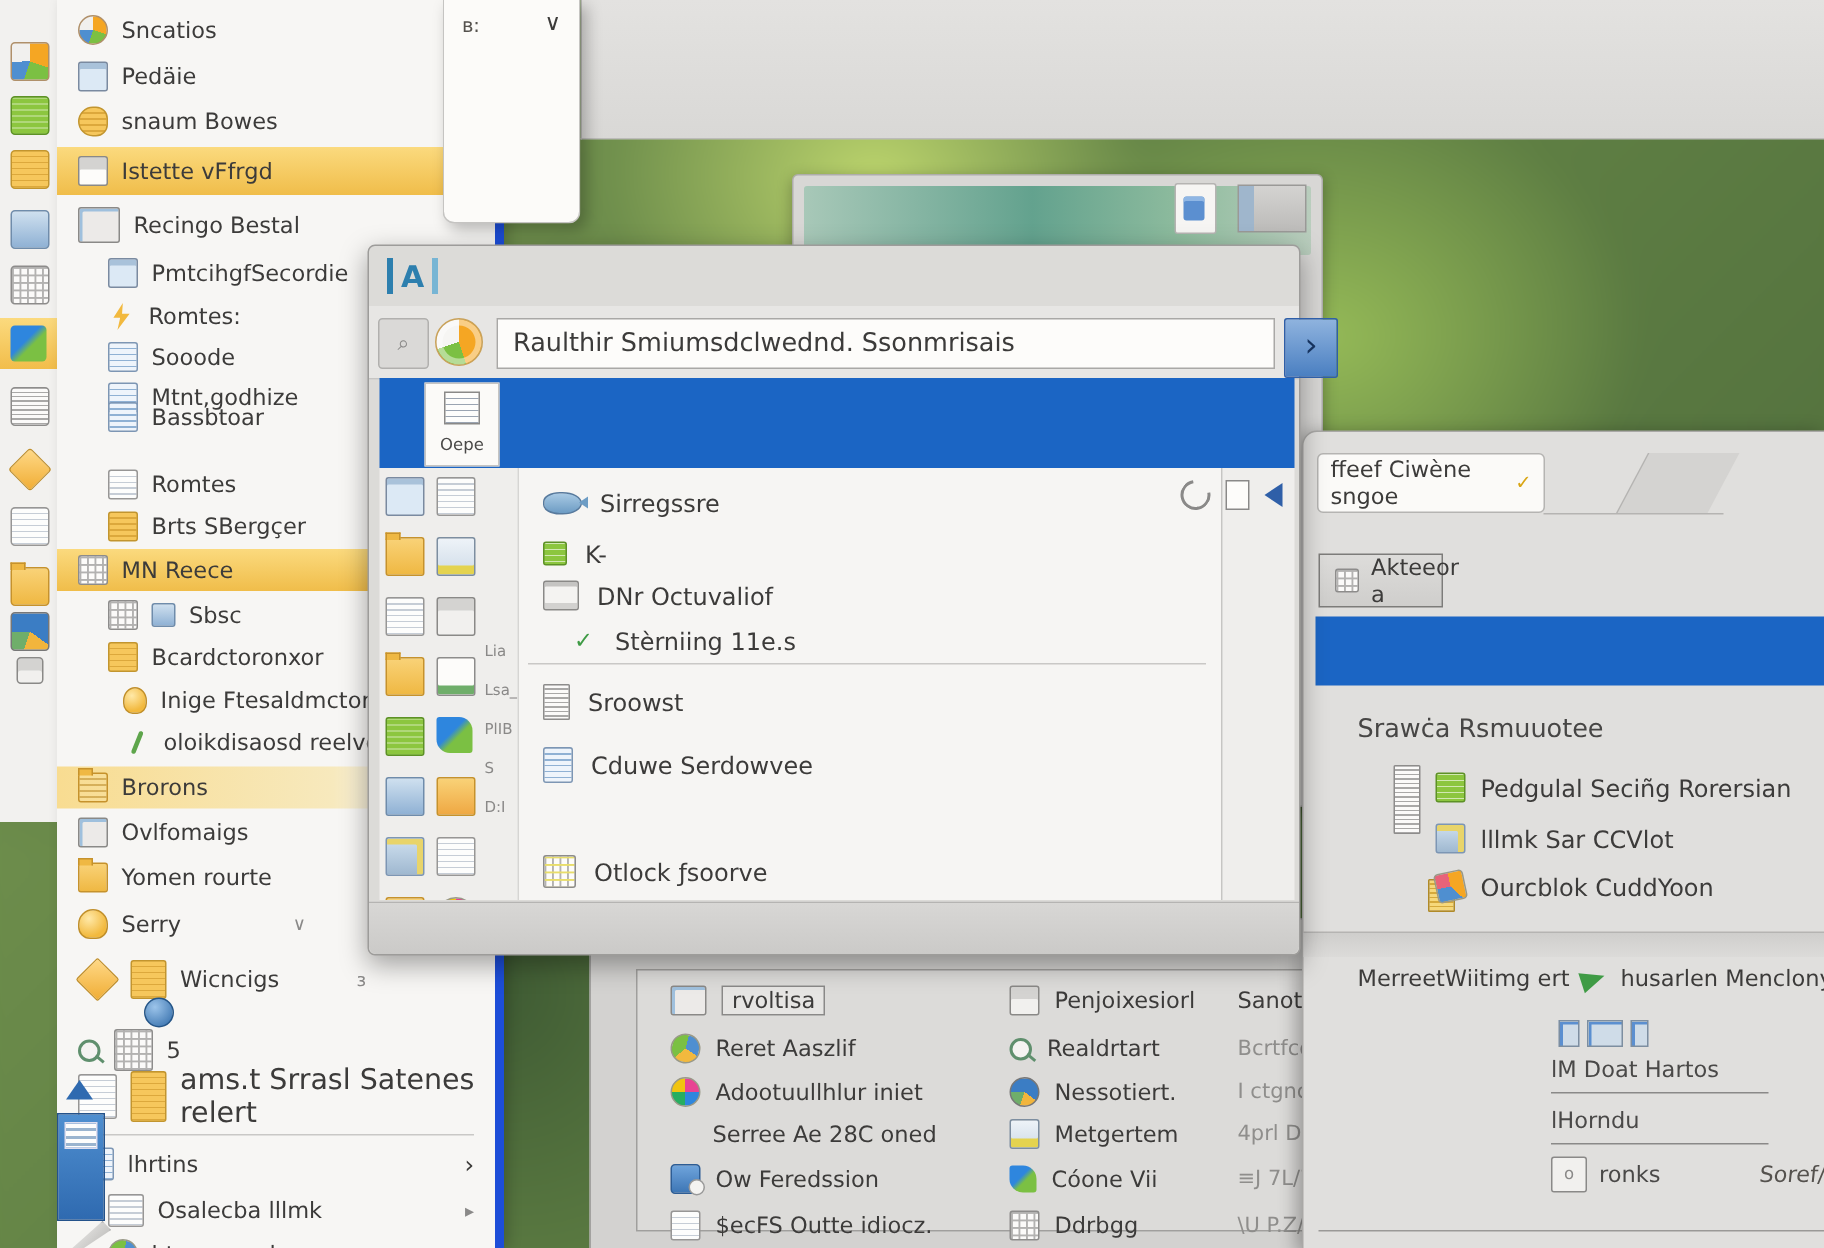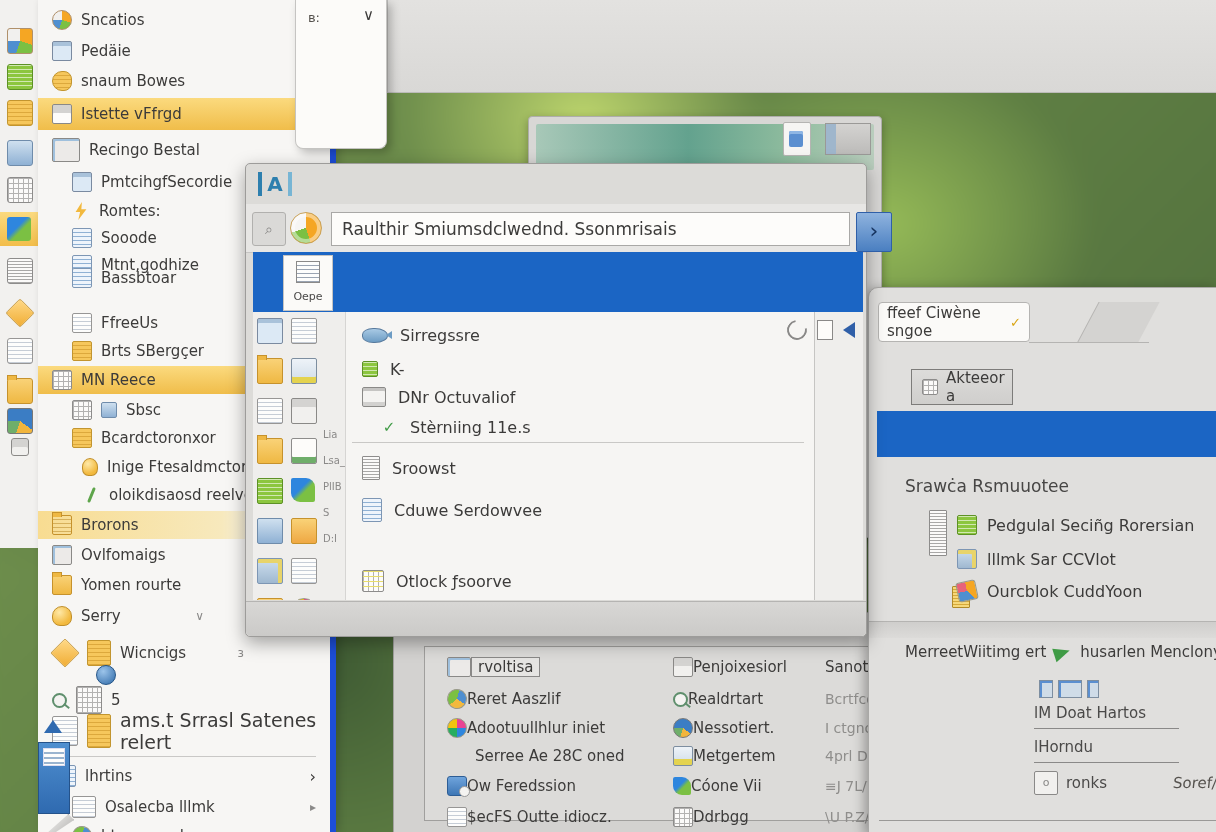--- a/index.html
+++ b/index.html
@@ -118,21 +118,21 @@
   .dcorner .dmond{width:0;height:0;border-top:8px solid transparent;border-bottom:8px solid transparent;border-right:12px solid #2f5fa8;}
   .dlg-status{position:absolute;left:0;bottom:0;right:0;height:34px;background:linear-gradient(#d8d7d5,#cbcac8);border-top:1px solid #b5b4b2;border-radius:0 0 5px 5px;}
 
   
   .navbtn{left:856px;top:212px;width:34px;height:38px;background:linear-gradient(#8fb3de,#4a7fc1);border:1px solid #2f5fa8;z-index:8;color:#16335e;font-size:22px;text-align:center;line-height:36px;border-radius:2px;}
 
   
   .botframe{left:393px;top:612px;width:823px;height:220px;background:#d3d2d0;border:1px solid #a3a2a0;border-right:none;z-index:5;}
   .botpanel{position:absolute;left:30px;top:33px;right:14px;bottom:12px;background:#dcdbd9;border:1px solid #a09f9d;}
   .bp-col{position:absolute;top:0;bottom:0;}
-  .bp-row{position:absolute;left:0;height:28px;display:flex;align-items:center;font-size:15px;color:#3c3b3a;white-space:nowrap;}
+  .bp-row{position:absolute;left:0;height:28px;display:flex;align-items:center;gap:10px;font-size:15px;color:#3c3b3a;white-space:nowrap;}
   .bp-row .boxed{border:1px solid #8a8988;padding:0 6px;background:#e6e5e3;}
   .bp-meta{color:#8f8e8c;font-size:14px;}
 
   
   .rpanel{left:868px;top:287px;width:348px;height:545px;background:#e0dfdd;border:1px solid #a9a8a6;border-radius:10px 0 0 0;z-index:6;box-shadow:-4px 2px 12px rgba(0,0,0,.3);}
   .rtab{position:absolute;left:9px;top:14px;width:152px;height:40px;background:#fbfaf8;border:1px solid #b5b4b2;border-radius:4px;display:flex;align-items:center;padding:0 8px;box-sizing:border-box;font-size:15px;color:#3c3b3a;gap:4px;}
   .rtab .tick{color:#d9a514;font-size:13px;margin-left:auto;}
   .rnotch{position:absolute;left:160px;top:14px;width:120px;height:40px;border-bottom:1px solid #b5b4b2;}
   .rnotch:after{content:"";position:absolute;right:0;top:0;width:60px;height:40px;background:#d4d3d1;border-left:1px solid #b5b4b2;transform:skewX(-28deg);}
   .rbtn{position:absolute;height:36px;background:linear-gradient(#dddcda,#cfcecc);border:1px solid #7d7c7a;display:flex;align-items:center;gap:8px;padding:0 10px;box-sizing:border-box;font-size:15px;color:#3c3b3a;}
@@ -225,21 +225,21 @@
         <span class="lbl">Sooode</span>
         <span class="trail"></span>
       </div>
     <div class="lrow ind1" style="top:264px">
         <span class="ic i-docb"></span>
         <span class="lbl">Bassbtoar</span>
         <span class="trail"></span>
       </div>
     <div class="lrow ind1" style="top:309px">
         <span class="ic i-doc"></span>
-        <span class="lbl">FfreeUs</span>
+        <span class="lbl">Romtes</span>
         <span class="trail"></span>
       </div>
     <div class="lrow ind1" style="top:337px">
         <span class="ic i-docy"></span>
         <span class="lbl">Brts SBergçer</span>
         <span class="trail"></span>
       </div>
     <div class="lrow hl" style="top:366px;width:212px">
         <span class="ic i-grid" style="background-color:#fdfcfa"></span>
         <span class="lbl">MN Reece</span>
@@ -411,21 +411,21 @@
       </div>
     </div>
   </div>
 
   <div class="abs rpanel">
     <div class="rtab">
         <span>ffeef Ciwène sngoe</span>
         <span class="tick">✓</span>
       </div>
     <div class="rnotch"></div>
-    <div class="rbtn" style="left:42px;top:81px;width:102px">
+    <div class="rbtn" style="left:10px;top:81px;width:83px">
         <span class="ic i-grid" style="width:14px;height:14px"></span>
         <span>Akteeor a</span>
       </div>
     <div class="rblue"></div>
     <div class="rhead">Srawċa Rsmuuotee</div>
     <span class="ic i-stripe abs" style="left:60px;top:222px;height:44px"></span>
     <div class="rrow" style="top:222px;left:88px">
         <span class="ic i-grn"></span>
         <span>Pedgulal Seciñg Rorersian</span>
       </div>

